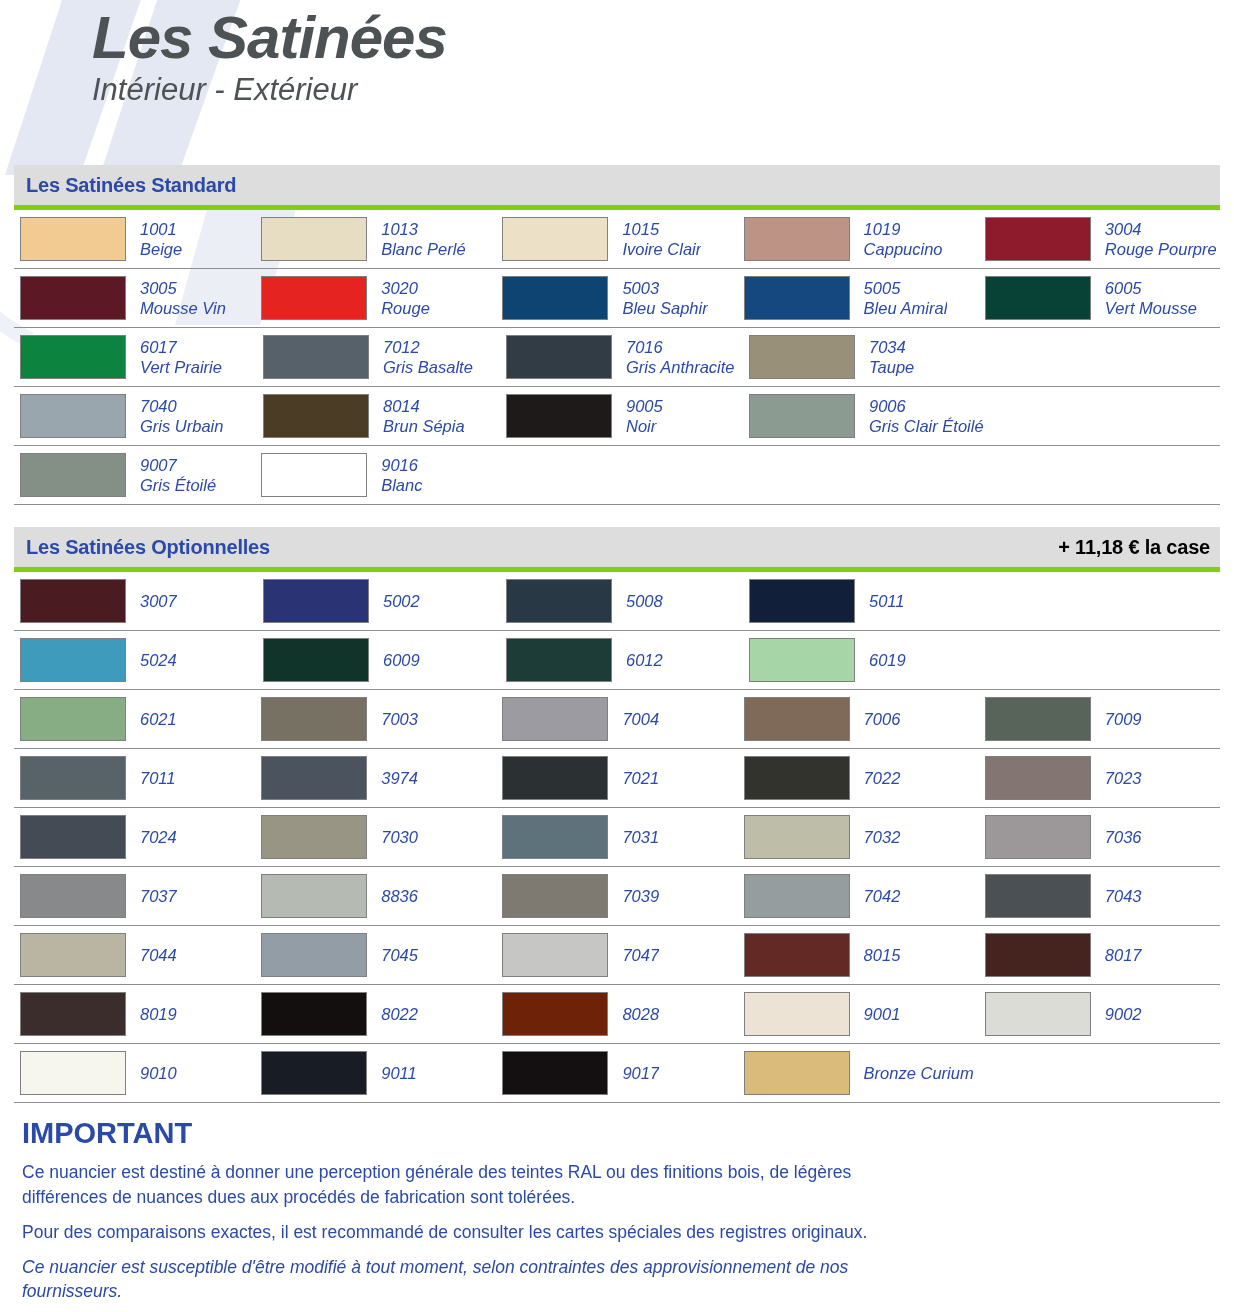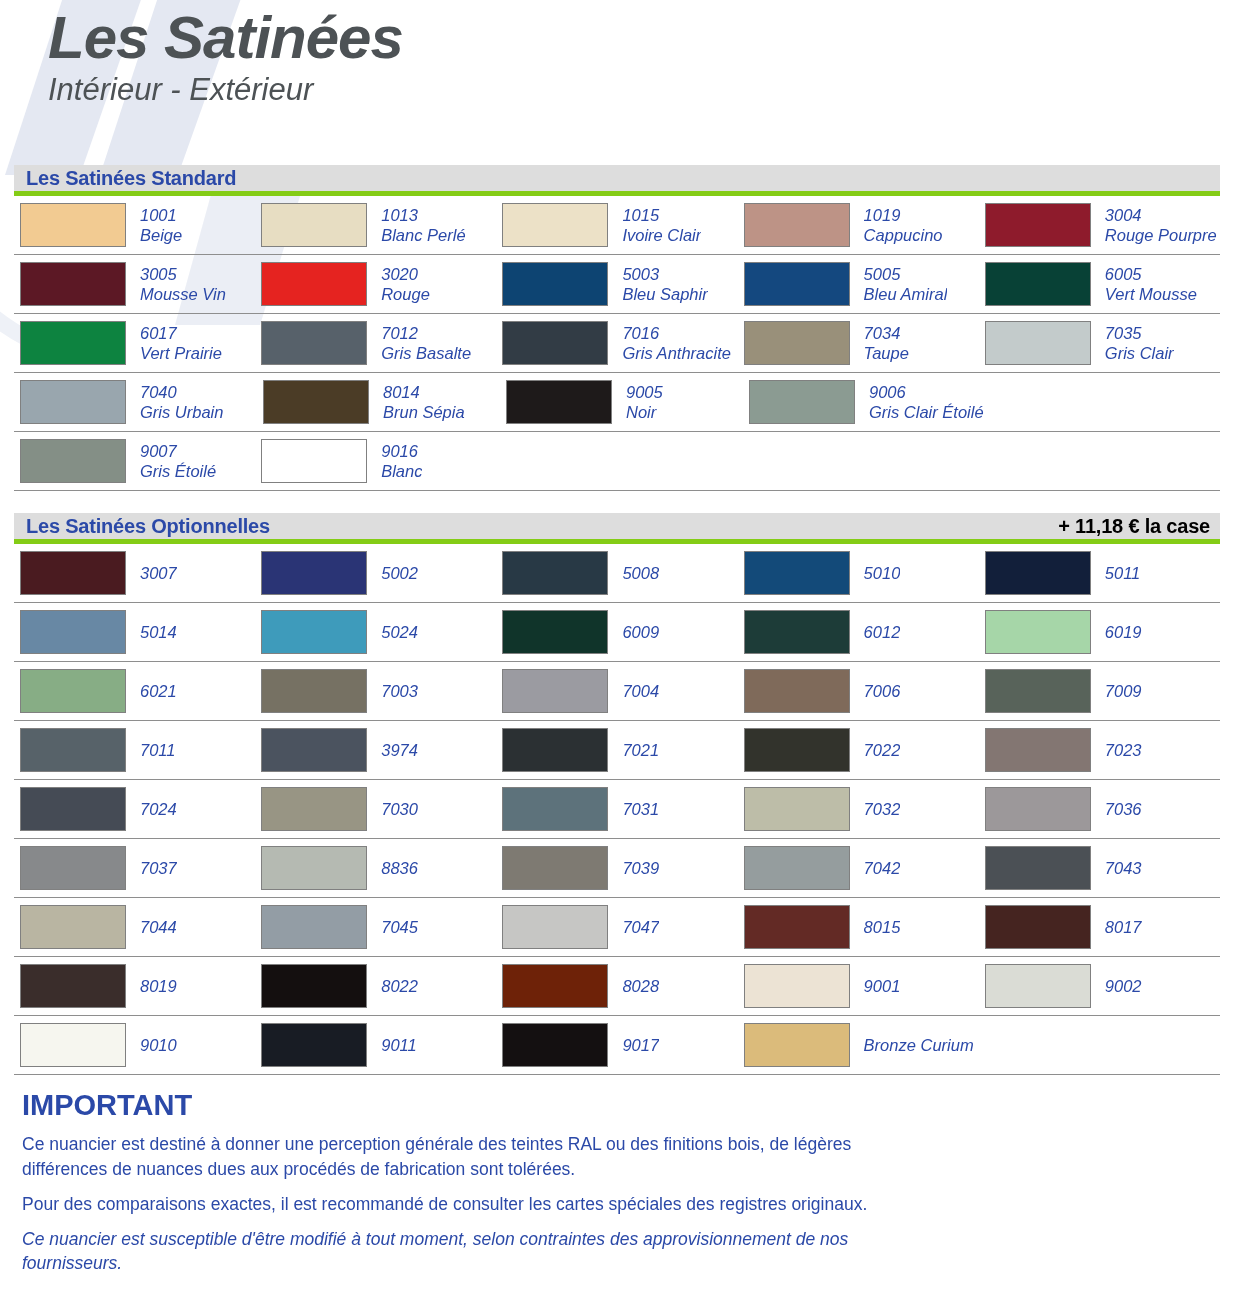--- a/index.html
+++ b/index.html
@@ -23,21 +23,21 @@
     width: 460px;
     height: 420px;
     z-index: 0;
     pointer-events: none;
   }
 
   
   #doc-header {
     position: relative;
     z-index: 2;
-    padding: 6px 0 0 48px;
+    padding: 6px 0 0 92px;
   }
   #doc-title {
     font-size: 60px;
     font-weight: bold;
     font-style: italic;
     color: #4d5255;
     letter-spacing: -1px;
     line-height: 1.05;
     margin: 0;
   }
@@ -54,21 +54,21 @@
   .section {
     position: relative;
     z-index: 2;
     margin: 0 14px;
   }
   #standard-section { margin-top: 58px; }
   #optional-section { margin-top: 22px; }
 
   .section-header {
     background: #dddddd;
-    height: 26px;
+    height: 40px;
     display: flex;
     align-items: center;
     justify-content: space-between;
     padding: 0 10px 0 12px;
     box-sizing: border-box;
   }
   .section-header-title {
     color: #2b49a8;
     font-size: 20px;
     font-weight: bold;
@@ -274,27 +274,20 @@
             <span class="swatch-name">Gris Anthracite</span>
           </div>
         </div>
         <div class="swatch-cell">
           <div class="swatch-chip" style="background: rgb(153, 144, 122);"></div>
           <div class="swatch-labels">
             <span class="swatch-code">7034</span>
             <span class="swatch-name">Taupe</span>
           </div>
         </div>
-        <div class="swatch-cell">
-          <div class="swatch-chip" style="background: rgb(195, 203, 203);"></div>
-          <div class="swatch-labels">
-            <span class="swatch-code">7035</span>
-            <span class="swatch-name">Gris Clair</span>
-          </div>
-        </div>
       </div>
       <div class="swatch-row">
         <div class="swatch-cell">
           <div class="swatch-chip" style="background: rgb(153, 166, 174);"></div>
           <div class="swatch-labels">
             <span class="swatch-code">7040</span>
             <span class="swatch-name">Gris Urbain</span>
           </div>
         </div>
         <div class="swatch-cell">
@@ -360,39 +353,27 @@
             <span class="swatch-code">5002</span>
           </div>
         </div>
         <div class="swatch-cell">
           <div class="swatch-chip" style="background: rgb(40, 57, 69);"></div>
           <div class="swatch-labels">
             <span class="swatch-code">5008</span>
           </div>
         </div>
         <div class="swatch-cell">
-          <div class="swatch-chip" style="background: rgb(19, 74, 121);"></div>
-          <div class="swatch-labels">
-            <span class="swatch-code">5010</span>
-          </div>
-        </div>
-        <div class="swatch-cell">
           <div class="swatch-chip" style="background: rgb(18, 31, 58);"></div>
           <div class="swatch-labels">
             <span class="swatch-code">5011</span>
           </div>
         </div>
       </div>
       <div class="swatch-row">
-        <div class="swatch-cell">
-          <div class="swatch-chip" style="background: rgb(104, 136, 164);"></div>
-          <div class="swatch-labels">
-            <span class="swatch-code">5014</span>
-          </div>
-        </div>
         <div class="swatch-cell">
           <div class="swatch-chip" style="background: rgb(62, 155, 187);"></div>
           <div class="swatch-labels">
             <span class="swatch-code">5024</span>
           </div>
         </div>
         <div class="swatch-cell">
           <div class="swatch-chip" style="background: rgb(16, 52, 42);"></div>
           <div class="swatch-labels">
             <span class="swatch-code">6009</span>

